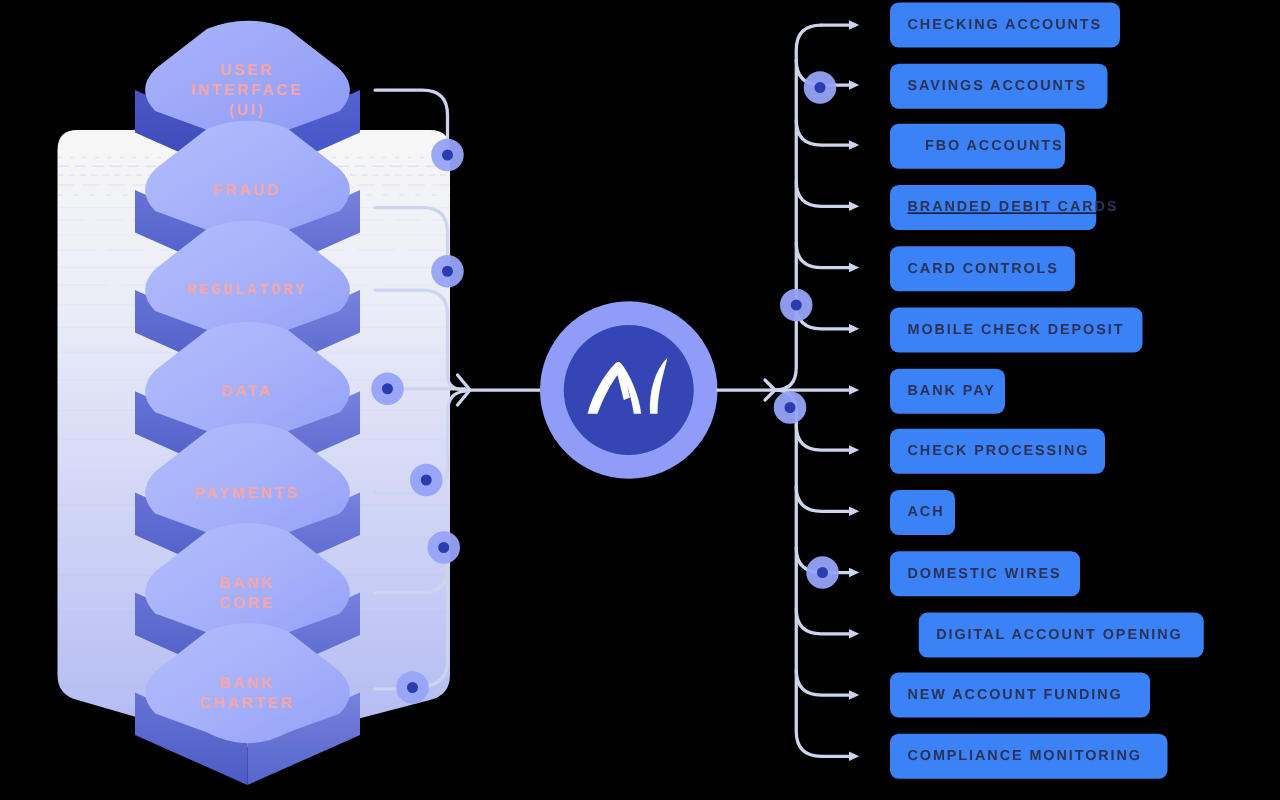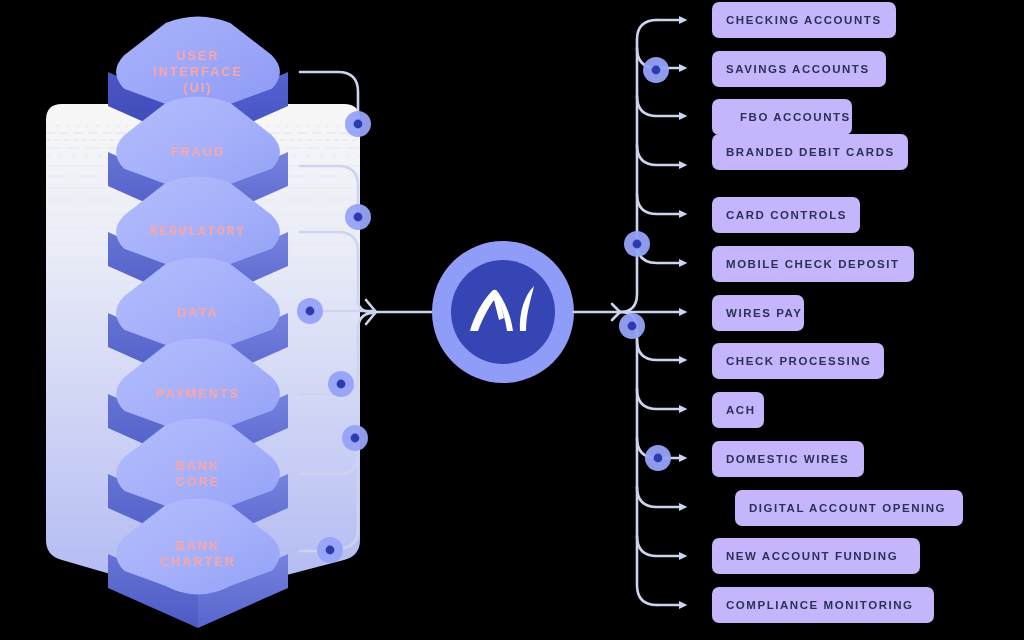--- a/index.html
+++ b/index.html
@@ -26,21 +26,21 @@
     pointer-events:none;
     white-space:pre-line;
   }
 
   
   .pill{
     position:absolute;
     left:712px;
     height:36px;
     border-radius:7px;
-    background:#c4b5fd;
+    background:#3b82f6;
     display:flex;
     align-items:center;
     box-sizing:border-box;
     padding:0 14px;
   }
   .pill-text{
     color:#2b3157;
     font-size:11.5px;
     font-weight:bold;
     letter-spacing:1.55px;
@@ -340,31 +340,31 @@
   <div id="pill-list">
       <div class="pill" style="top: 2px; width: 184px;">
         <span class="pill-text">CHECKING ACCOUNTS</span>
       </div>
       <div class="pill" style="top: 51px; width: 174px;">
         <span class="pill-text">SAVINGS ACCOUNTS</span>
       </div>
       <div class="pill" style="top: 99px; width: 140px; padding-left: 28px;">
         <span class="pill-text">FBO ACCOUNTS</span>
       </div>
-      <div class="pill" style="top: 134px; width: 196px;">
+      <div class="pill" style="top: 148px; width: 165px; text-decoration: underline;">
         <span class="pill-text">BRANDED DEBIT CARDS</span>
       </div>
       <div class="pill" style="top: 197px; width: 148px;">
         <span class="pill-text">CARD CONTROLS</span>
       </div>
       <div class="pill" style="top: 246px; width: 202px;">
         <span class="pill-text">MOBILE CHECK DEPOSIT</span>
       </div>
       <div class="pill" style="top: 295px; width: 92px;">
-        <span class="pill-text">WIRES PAY</span>
+        <span class="pill-text">BANK PAY</span>
       </div>
       <div class="pill" style="top: 343px; width: 172px;">
         <span class="pill-text">CHECK PROCESSING</span>
       </div>
       <div class="pill" style="top: 392px; width: 52px;">
         <span class="pill-text">ACH</span>
       </div>
       <div class="pill" style="top: 441px; width: 152px;">
         <span class="pill-text">DOMESTIC WIRES</span>
       </div>

